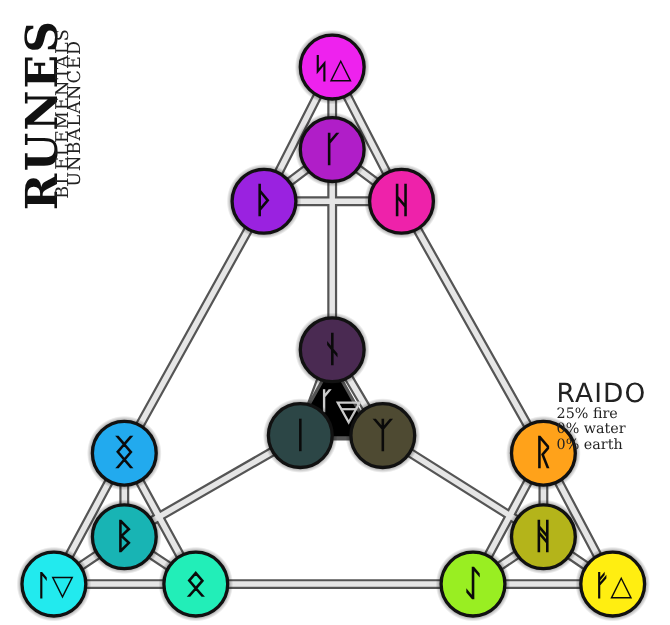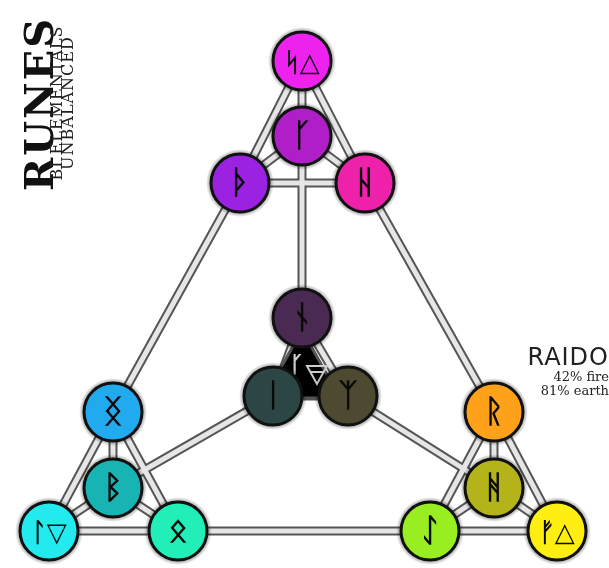--- a/index.html
+++ b/index.html
@@ -18,21 +18,21 @@
     transform: rotate(-90deg); transform-origin: center center;
     font-family: "DejaVu Serif", serif; font-size: 16px; color: #222;
     text-align: center; line-height: 18px; letter-spacing: 1px;
   }
   .title-sub2 {
     position: absolute; left: -28px; top: 86px; width: 180px; height: 18px;
     transform: rotate(-90deg); transform-origin: center center;
     font-family: "DejaVu Serif", serif; font-size: 16px; color: #222;
     text-align: center; line-height: 18px; letter-spacing: 1px;
   }
-  .info { position: absolute; left: 506px; top: 344px; width: 103px; text-align: right; color: #222; }
+  .info { position: absolute; left: 506px; top: 344px; width: 103px; text-align: left; color: #222; }
   .info-name { font-family: "DejaVu Sans", sans-serif; font-size: 24px; letter-spacing: 1px; line-height: 26px; }
   .info-line { font-family: "DejaVu Serif", serif; font-size: 13px; line-height: 14px; }
 </style>
 </head>
 <body>
 
 <svg id="diagram" width="609" height="568" viewBox="0 0 609 568" xmlns="http://www.w3.org/2000/svg">
   <defs>
     <radialGradient id="halo" cx="50%" cy="50%" r="50%">
       <stop offset="80%" stop-color="#000" stop-opacity="0.55"></stop>
@@ -195,15 +195,16 @@
 </svg>
 
 <div class="title-block">
   <div class="title-main">RUNES</div>
   <div class="title-sub1">BI ELEMENTALS</div>
   <div class="title-sub2">UNBALANCED</div>
 </div>
 
 <div class="info">
   <div class="info-name">RAIDO</div>
-  <div class="info-line">42% fire</div>
-  <div class="info-line">81% earth</div>
+  <div class="info-line">25% fire</div>
+  <div class="info-line">0% water</div>
+  <div class="info-line">0% earth</div>
 </div>
 
 </body></html>

